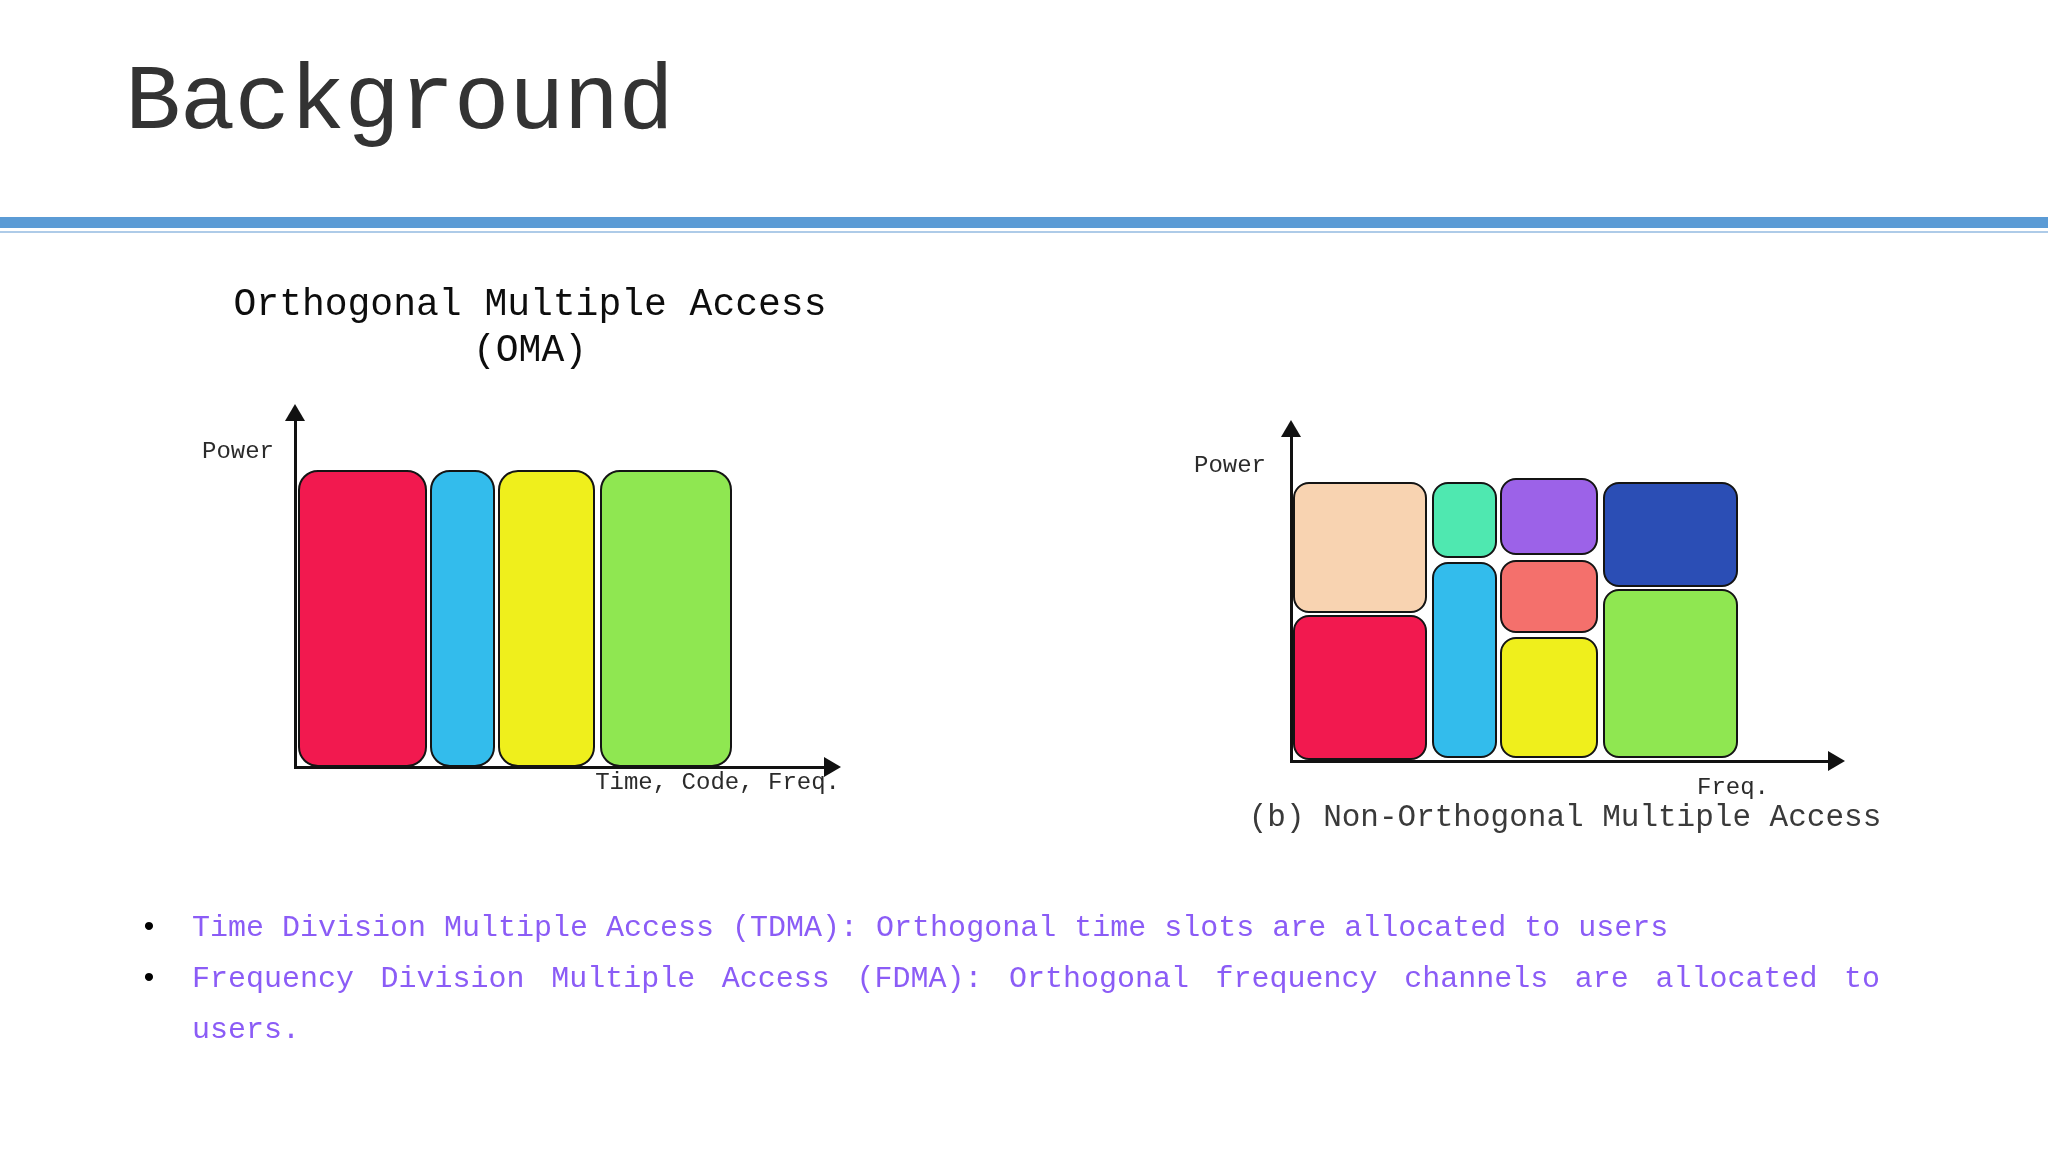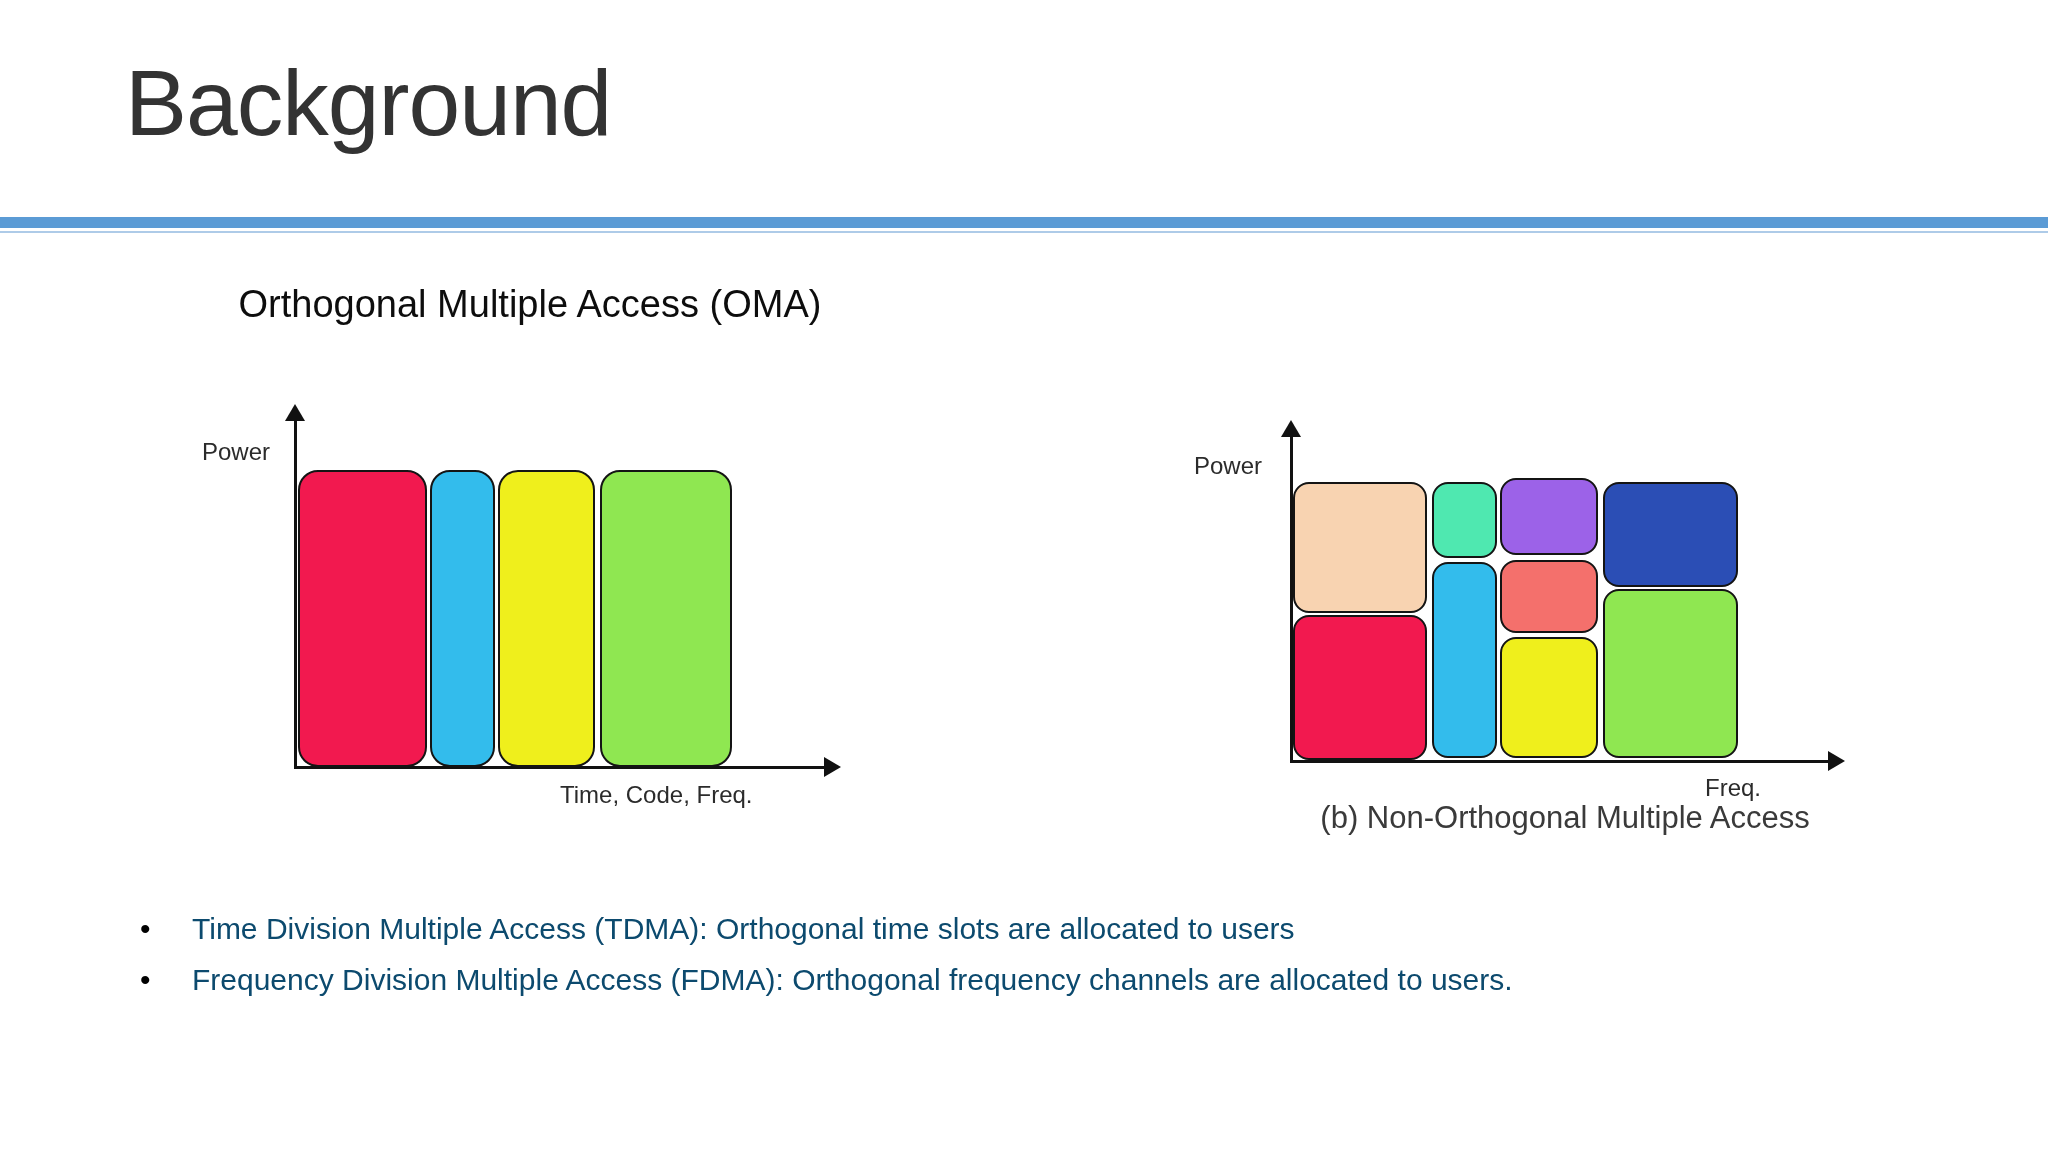--- a/index.html
+++ b/index.html
@@ -1,20 +1,20 @@
 <!DOCTYPE html>
 <html><head>
 <meta charset="utf-8">
 <style>
   html,body{margin:0;padding:0;background:#888;}
   .slide{
     position:relative;
     width:2048px;height:1152px;
     background:#ffffff;
-    font-family:Liberation Sans, sans-serif;
+    font-family:Liberation Mono, monospace;
     overflow:hidden;
   }
   
   .title{
     position:absolute;left:125px;top:55px;
     font-size:93px;line-height:1.05;
     color:#333333;letter-spacing:-1px;
   }
   .divider{position:absolute;left:0;top:217px;width:2048px;height:11px;}
   .divider-thin{position:absolute;left:0;top:231px;width:2048px;height:2px;}
@@ -41,21 +41,21 @@
   .block{position:absolute;border:2px solid #141414;box-sizing:border-box;}
   .oma .block{border-radius:20px;}
   .noma .block{border-radius:16px;}
   .caption{position:absolute;font-size:31px;color:#3a3a3a;text-align:center;white-space:nowrap;}
   
   .oma .y-axis{left:114px;top:20px;height:349px;}
   .oma .y-arrow{left:105px;top:4px;}
   .oma .x-axis{left:114px;top:366px;width:532px;}
   .oma .x-arrow{left:644px;top:357px;}
   .oma .power{left:22px;top:38px;}
-  .oma .xlab{left:380px;top:381px;width:280px;text-align:left;}
+  .oma .xlab{left:380px;top:369px;width:280px;text-align:right;}
   .oma .cap{left:0;top:406px;width:744px;}
   .oma-bar1{left:118px;top:70px;width:129px;height:297px;}
   .oma-bar2{left:250px;top:70px;width:65px;height:297px;}
   .oma-bar3{left:318px;top:70px;width:97px;height:297px;}
   .oma-bar4{left:420px;top:70px;width:132px;height:297px;}
   
   .noma .y-axis{left:150px;top:36px;height:326px;}
   .noma .y-arrow{left:141px;top:20px;}
   .noma .x-axis{left:150px;top:360px;width:540px;}
   .noma .x-arrow{left:688px;top:351px;}
@@ -71,21 +71,21 @@
   .noma-yellow  {left:360px;top:237px;width:98px; height:121px;}
   .noma-darkblue{left:463px;top:82px; width:135px;height:105px;}
   .noma-green   {left:463px;top:189px;width:135px;height:169px;}
   
   .bullets{position:absolute;left:140px;top:903px;width:1740px;}
   .bullet-row{display:flex;align-items:flex-start;}
   .bullet-marker{
     width:52px;flex:0 0 52px;font-size:30px;line-height:51px;color:#000;
   }
   .bullet-text{
-    flex:1 1 auto;font-size:30px;line-height:51px;color:#0c4a6e;
+    flex:1 1 auto;font-size:30px;line-height:51px;color:#8b5cf6;
   }
   .bullet-text.justified{text-align:justify;text-align-last:left;}
 </style>
 </head>
 <body>
 
 <div class="slide">
 
   <div class="title">Background</div>
   <div class="divider" style="background: rgb(91, 155, 213);"></div>

